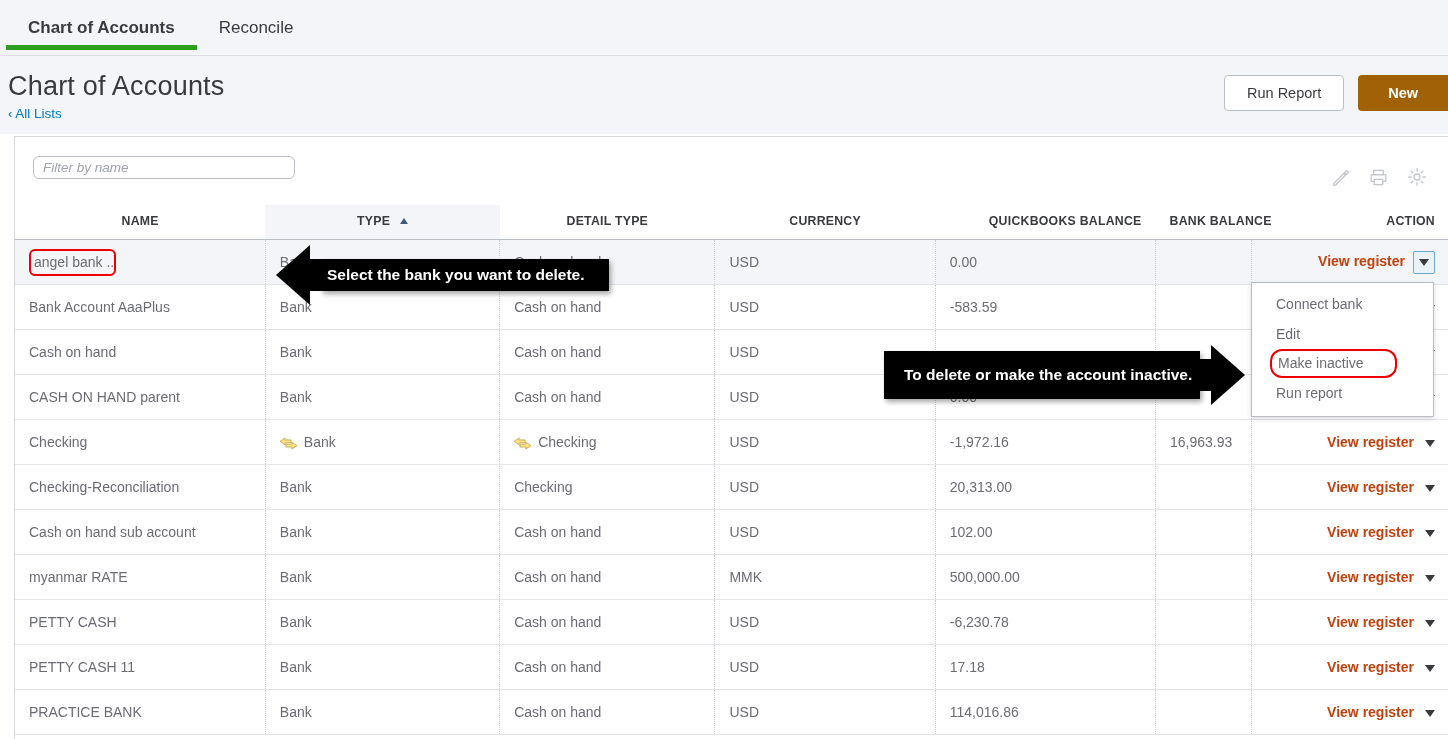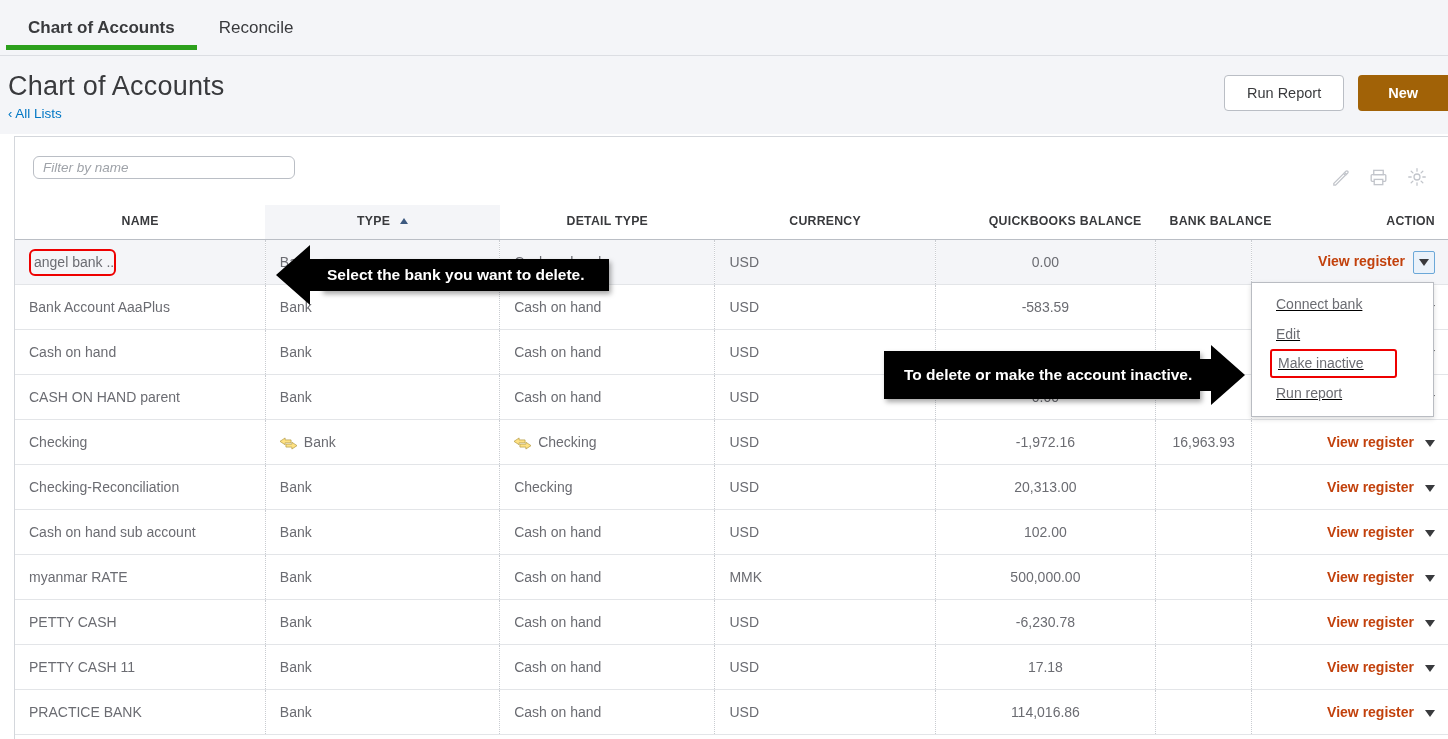--- a/index.html
+++ b/index.html
@@ -157,21 +157,21 @@
     font-size: 14px;
     color: #6b6c72;
     padding: 0 14px;
     height: 45px;
     border-bottom: 1px solid #e3e5e8;
     border-right: 1px dotted #c9ccd1;
     vertical-align: middle;
     overflow: hidden;
     white-space: nowrap;
   }
-  table.acct td.num { text-align: center; }
+  table.acct td.num { text-align: left; }
   table.acct td.act { text-align: right; border-right: none; }
   table.acct td.last-before-act { border-right: 1px dotted #c9ccd1; }
   tr.highlight td { background: #f4f5f8; }
   tr.highlight td.name-cell { position: relative; }
 
   .redbox {
     display: inline-block;
     border: 2.5px solid #ee0000;
     border-radius: 6px;
     padding: 3px 0 4px 3px;
@@ -214,34 +214,33 @@
   .dropdown {
     position: absolute;
     left: 1251px;
     top: 282px;
     width: 183px;
     background: #ffffff;
     border: 1px solid #b9bcc2;
     box-shadow: 0 2px 5px rgba(0,0,0,0.14);
     z-index: 40;
     padding: 6px 0 8px 0;
-    text-decoration: underline;
   }
   .dropdown .mi {
     font-size: 14px;
     color: #6b6c72;
     padding: 7px 0 7px 24px;
     cursor: pointer;
     white-space: nowrap;
   }
   .dropdown .mi.marked {
     margin: 0 36px 0 18px;
     padding: 4px 0 5px 6px;
     border: 2.5px solid #ee0000;
-    border-radius: 3px;
+    border-radius: 12px;
   }
 
   
   .anno { position: absolute; z-index: 60; }
   .anno-body {
     background: #000;
     color: #fff;
     font-size: 15.5px;
     font-weight: bold;
     display: flex;

